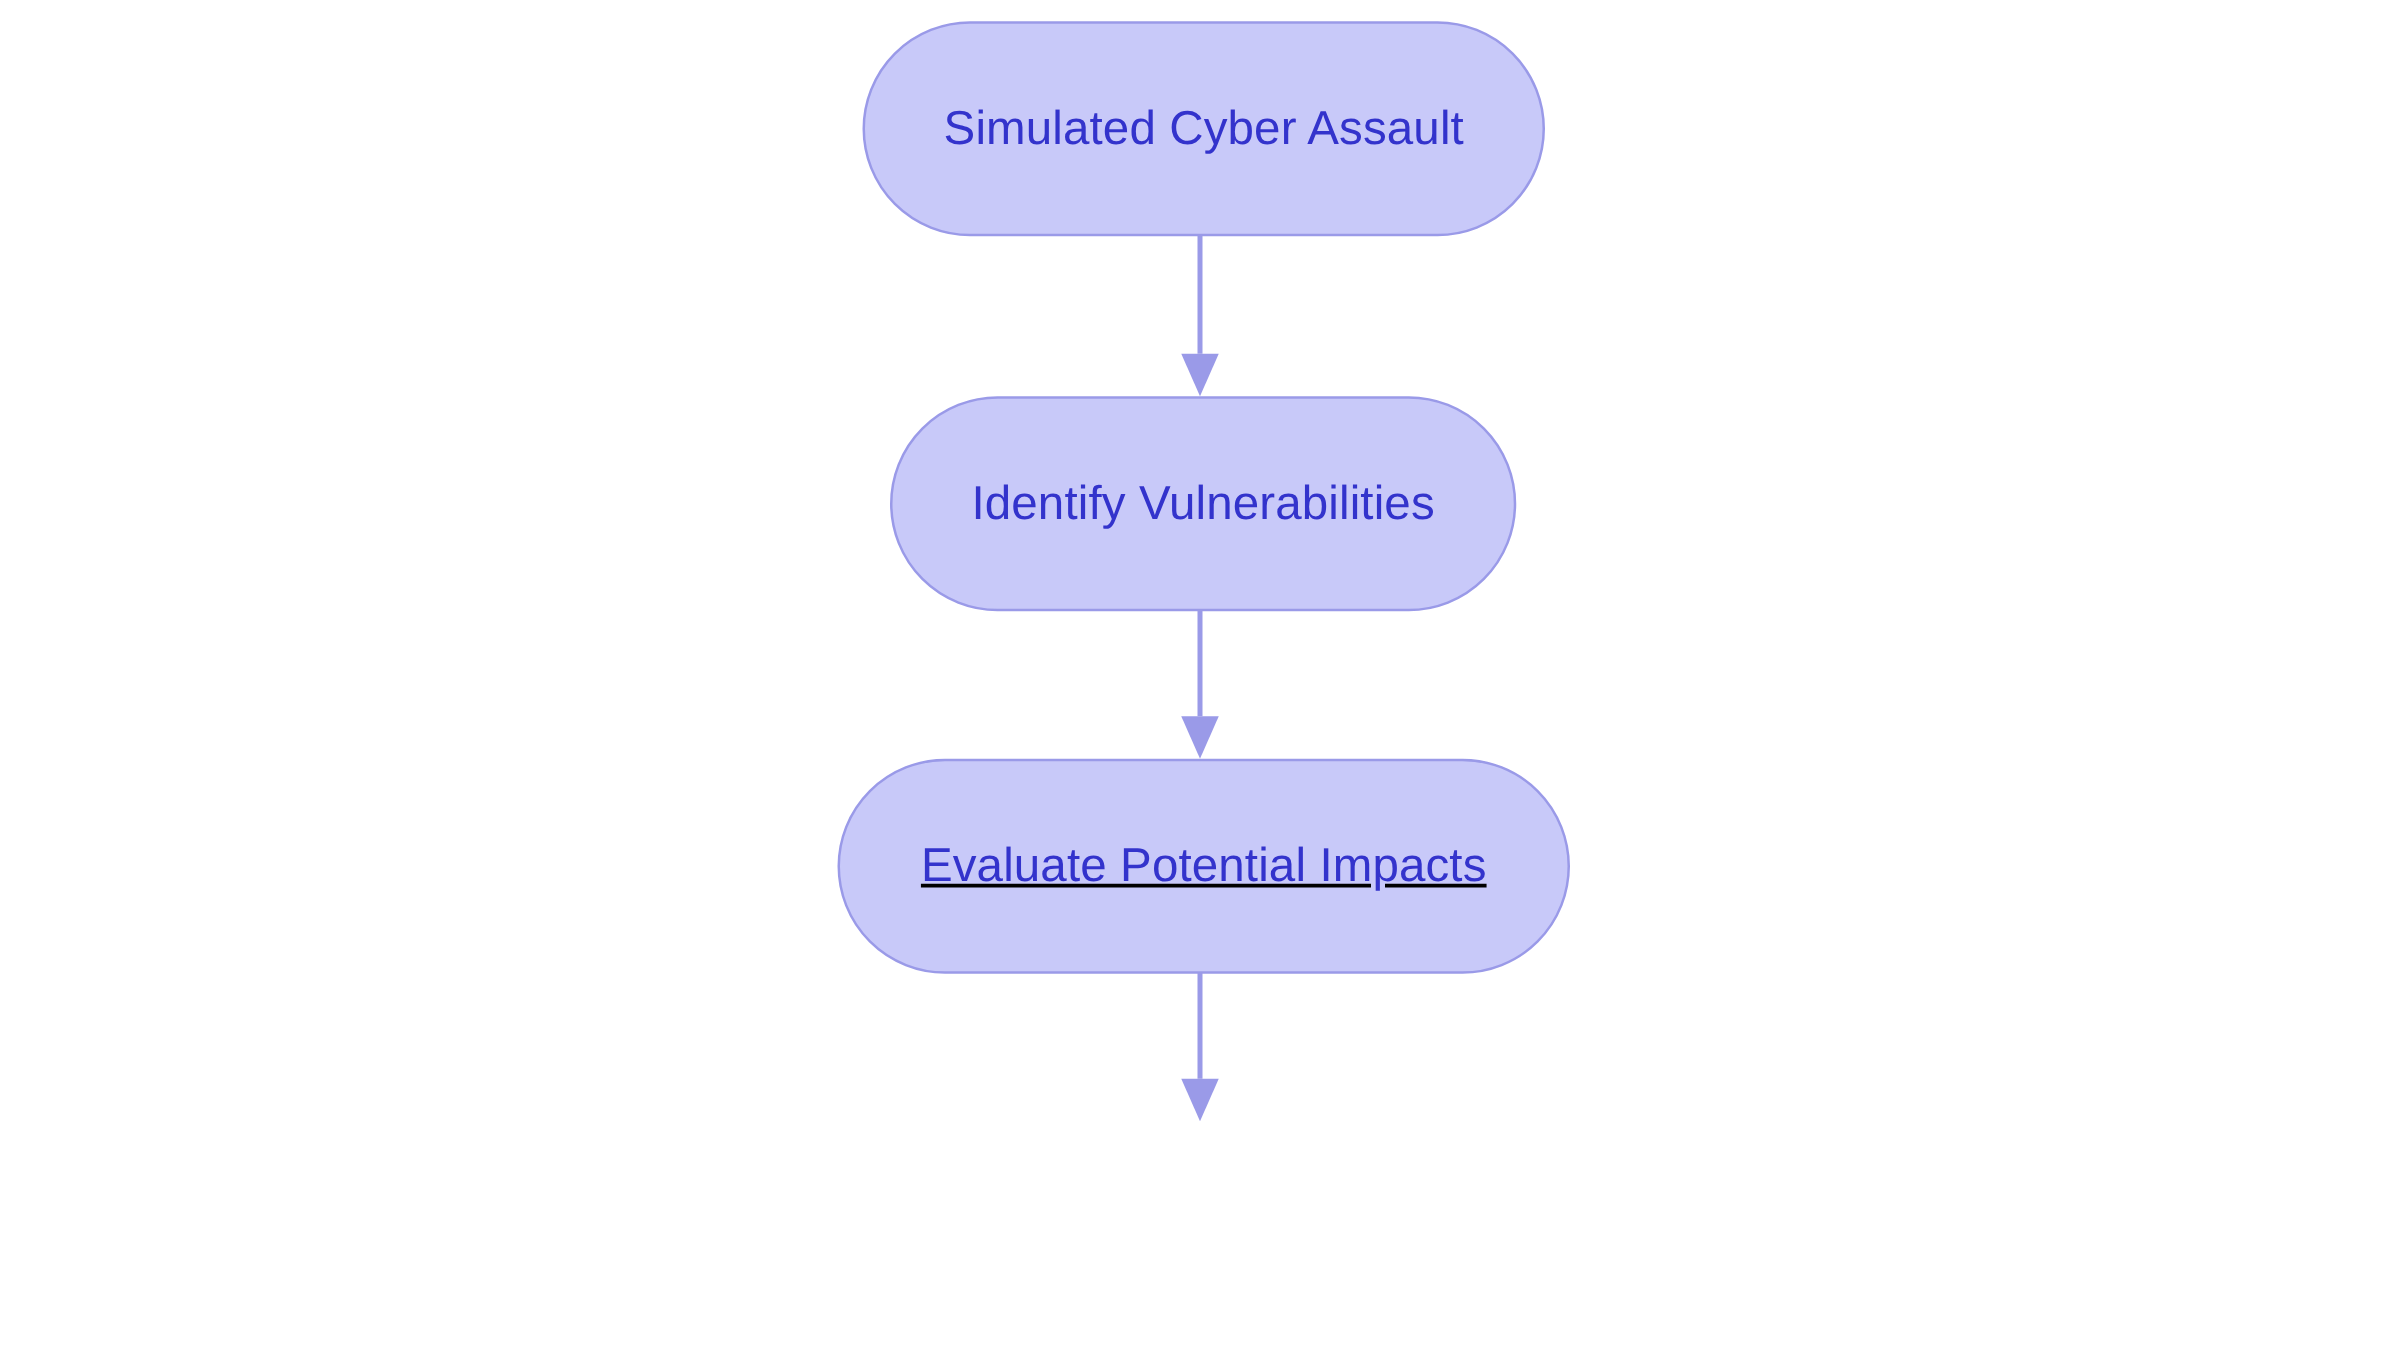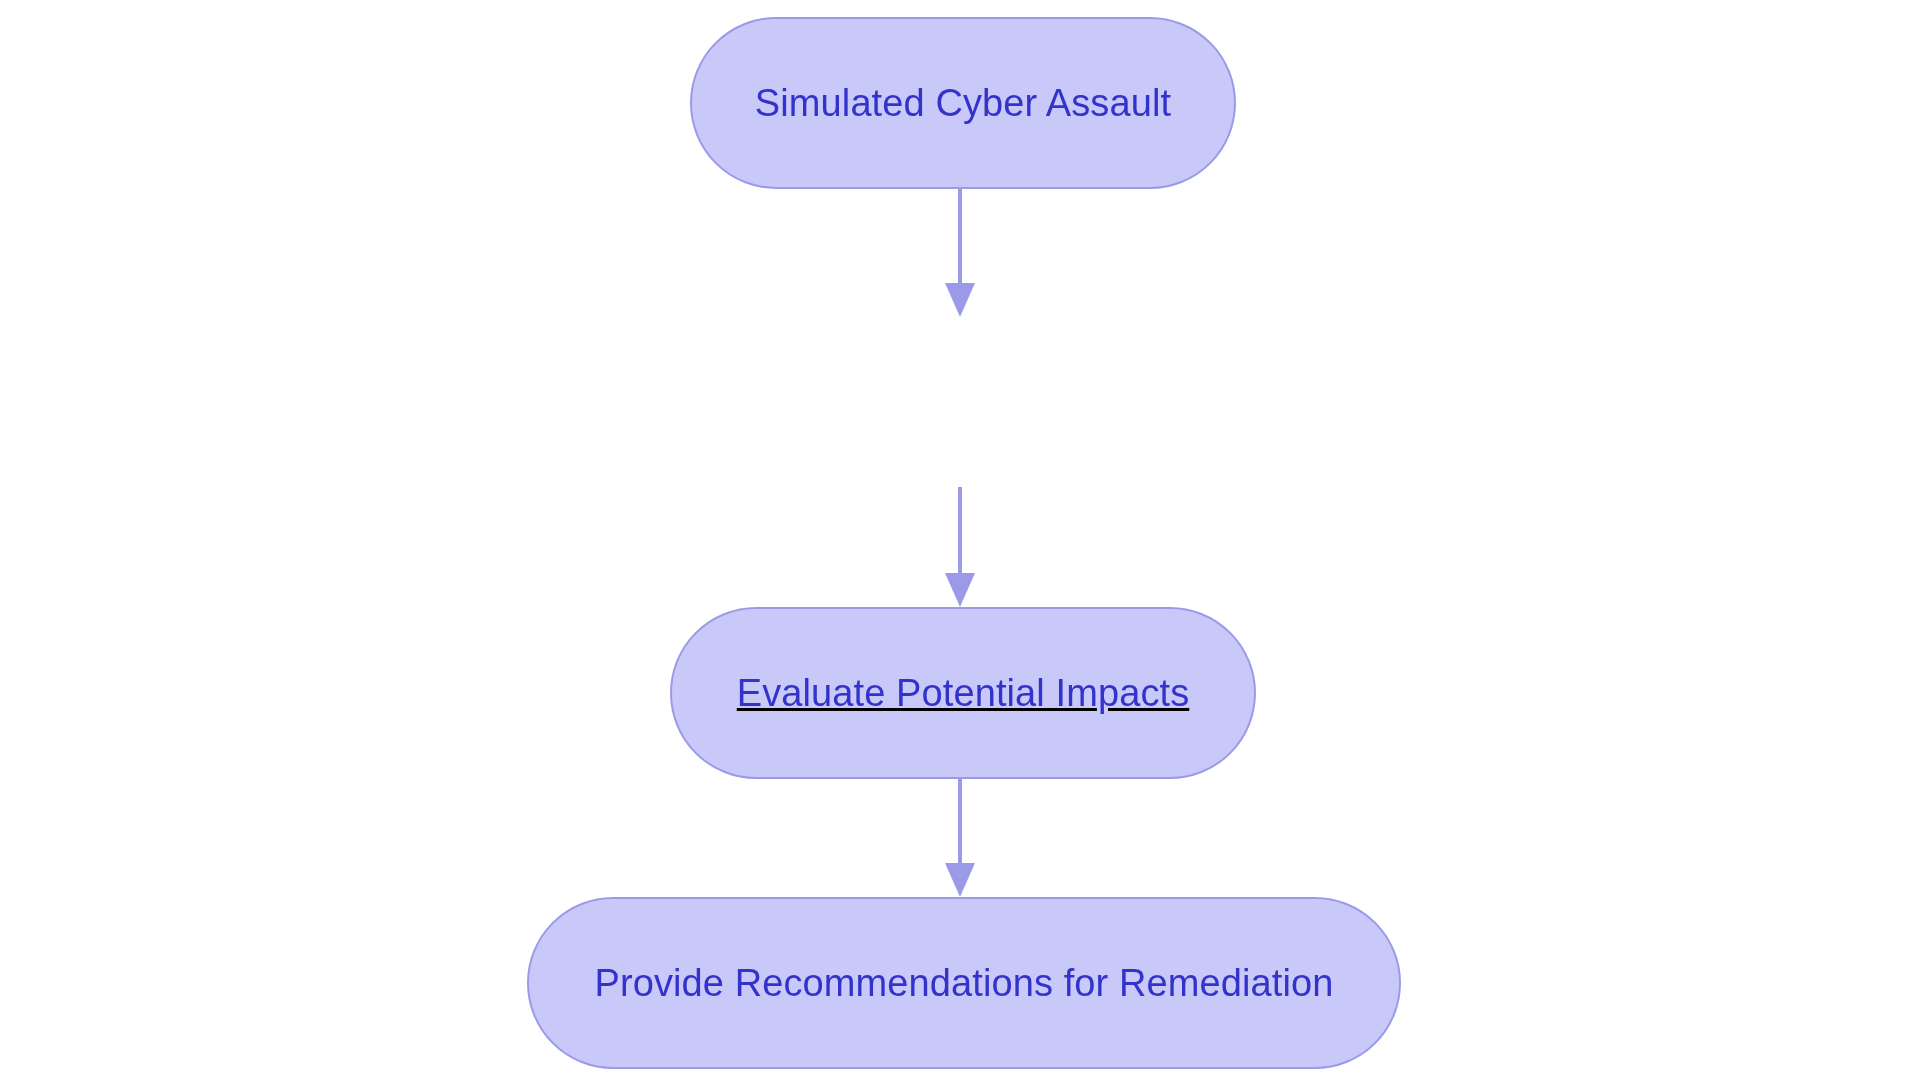--- a/index.html
+++ b/index.html
@@ -95,32 +95,32 @@
 
   <div class="node" id="node-1">
     <span class="node-label">Simulated Cyber Assault</span>
   </div>
 
   <div class="connector" id="connector-1">
     <div class="connector-line"></div>
     <div class="connector-arrow"></div>
   </div>
 
+  <div class="node" id="node-2">
+    <span class="node-label">Identify Vulnerabilities</span>
+  </div>
 
   <div class="connector" id="connector-2">
     <div class="connector-line"></div>
     <div class="connector-arrow"></div>
   </div>
 
   <div class="node" id="node-3">
     <span class="node-label">Evaluate Potential Impacts</span>
   </div>
 
   <div class="connector" id="connector-3">
     <div class="connector-line"></div>
     <div class="connector-arrow"></div>
   </div>
 
-  <div class="node" id="node-4">
-    <span class="node-label">Provide Recommendations for Remediation</span>
-  </div>
 
 </div>
 
 </body></html>

